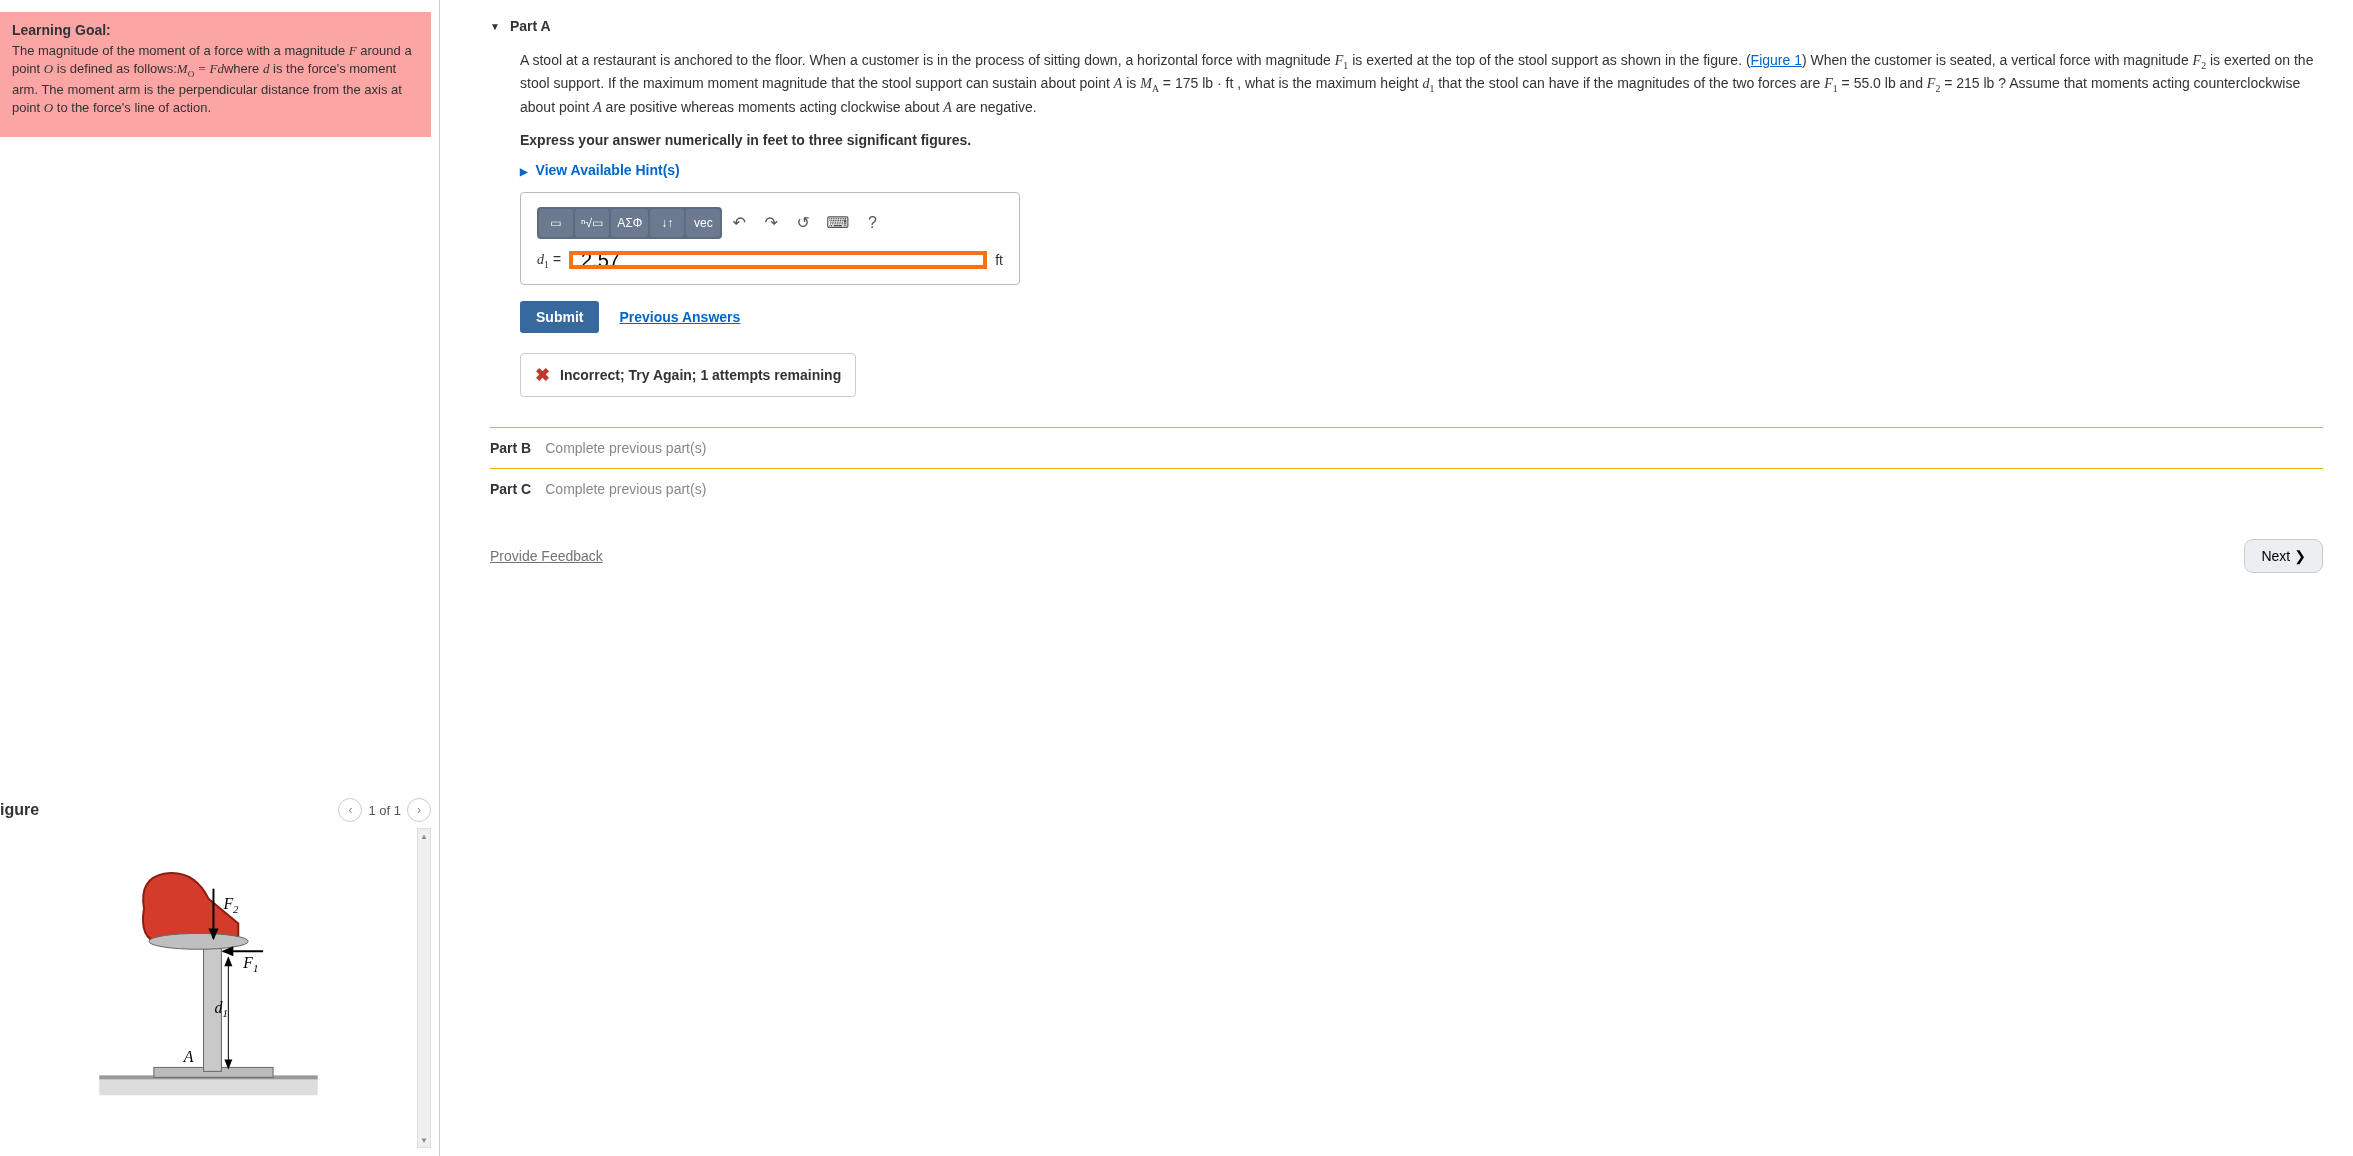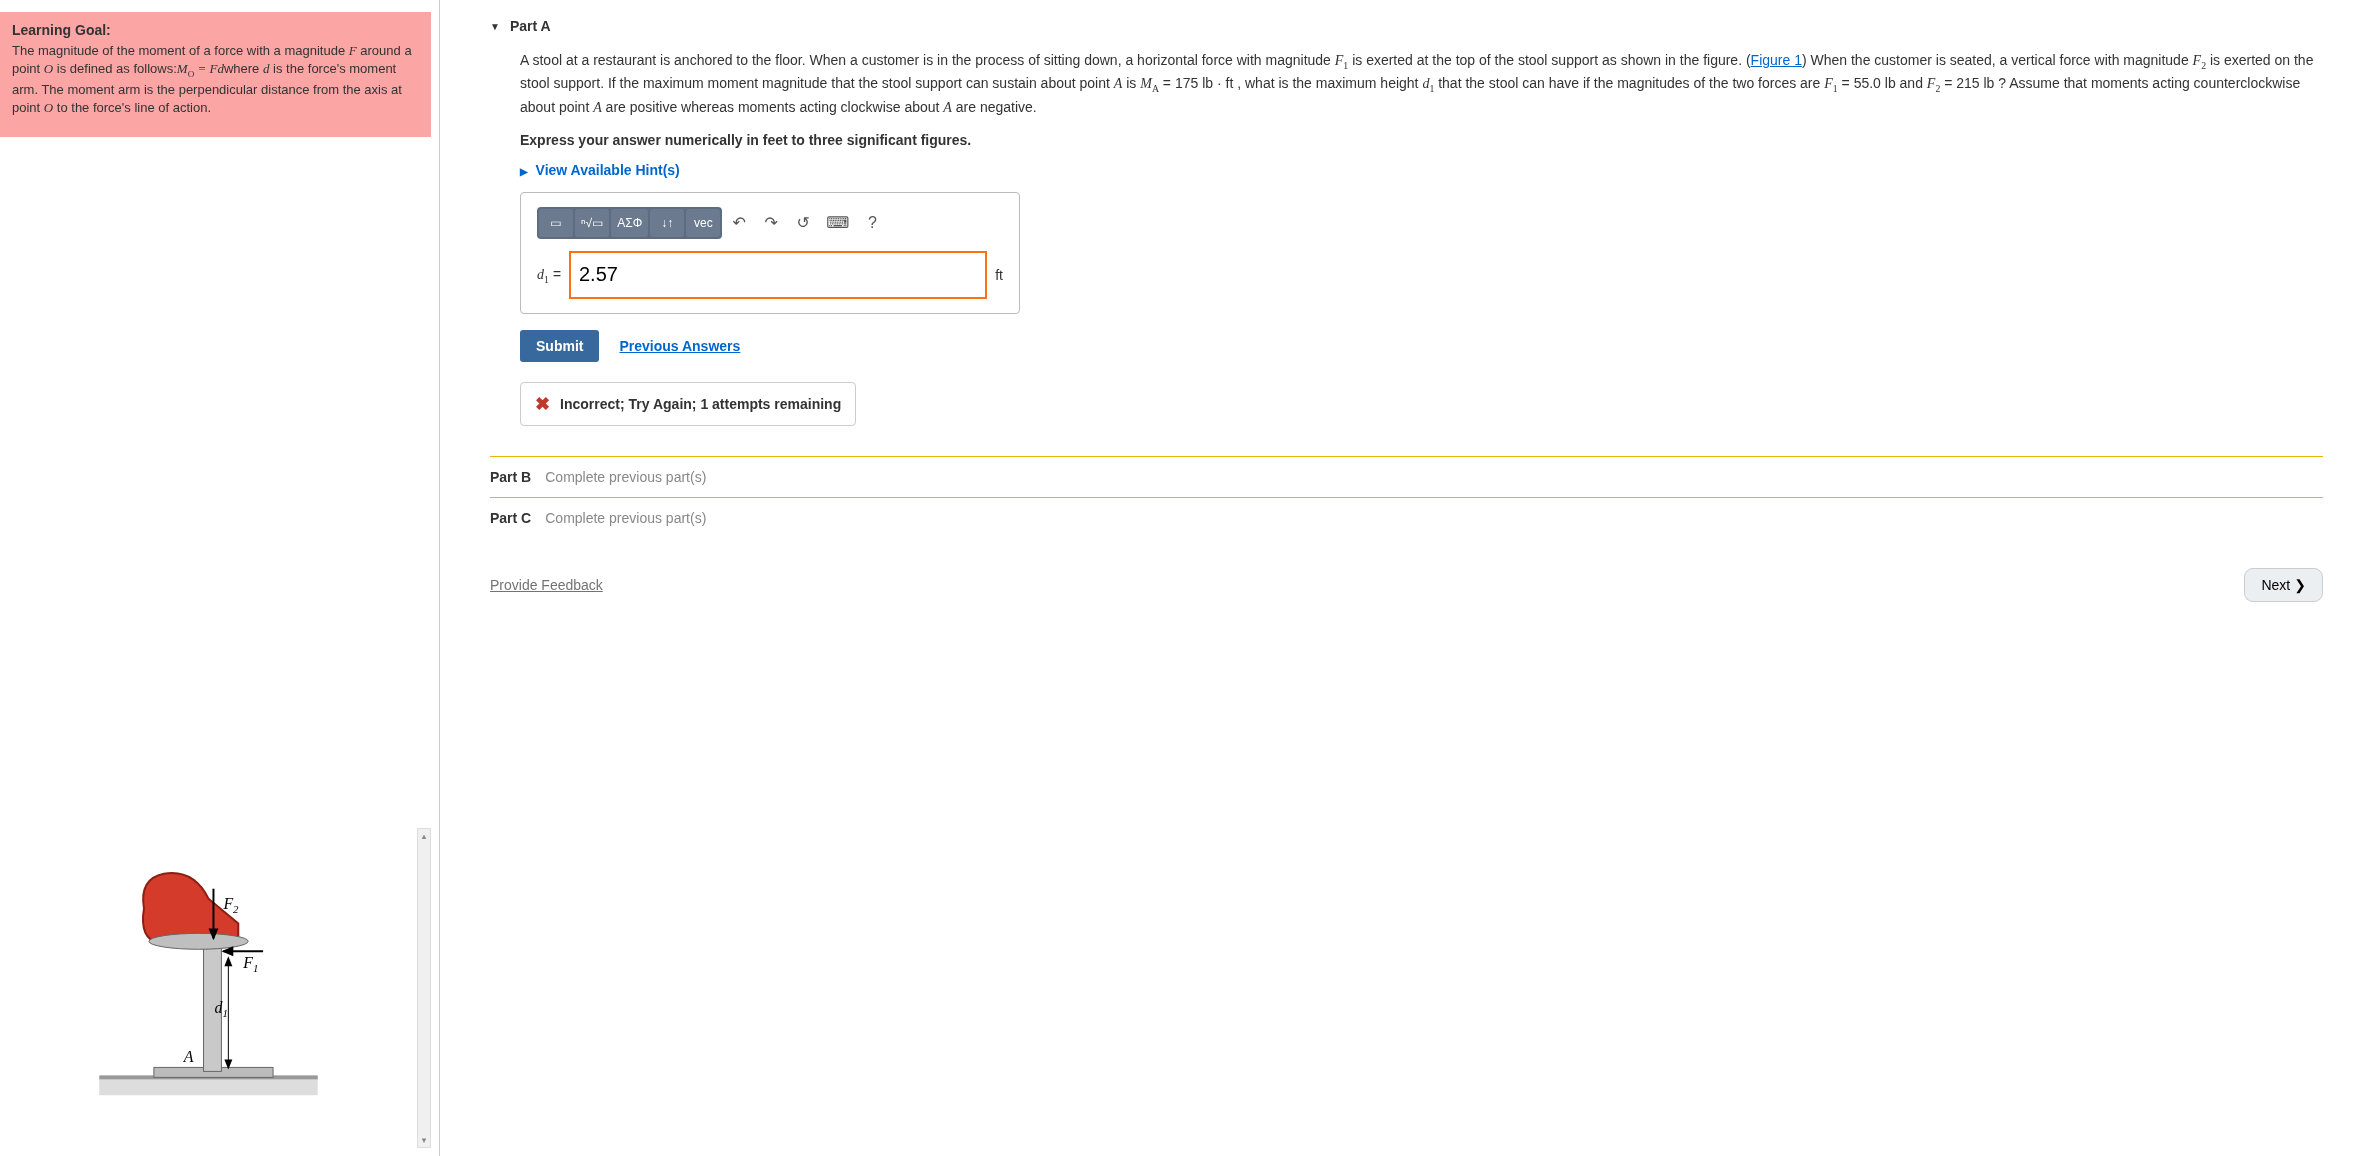--- a/index.html
+++ b/index.html
@@ -29,21 +29,21 @@
   .express { font-weight: bold; font-size: 14px; margin-bottom: 14px; }
   .hints-link { color: #0066cc; font-weight: bold; font-size: 14px; cursor: pointer; margin-bottom: 14px; display:inline-block;}
   .hints-link .tri { font-size: 10px; margin-right: 4px; }
   .answer-box { border: 1px solid #bbb; border-radius: 4px; padding: 14px 16px; width: 500px; margin-bottom: 16px; }
   .toolbar { display: flex; align-items: center; gap: 2px; margin-bottom: 12px; }
   .tool-btn { background: #6b7a8f; color: #fff; border: none; border-radius: 3px; height: 28px; min-width: 34px; padding: 0 6px; font-size: 12px; display: flex; align-items: center; justify-content: center; cursor: pointer; }
   .tool-btn.light { background: transparent; color: #555; font-size: 16px; min-width: 30px; }
   .tool-group { display:flex; gap:2px; background:#5d6c80; padding:2px; border-radius:4px;}
   .answer-row { display: flex; align-items: center; gap: 8px; }
   .answer-label { font-size: 14px; font-style: italic; }
-  .answer-input { flex: 1; border: 2px solid #f97316; height: 48px; padding: 4px 8px; font-size: 20px; }
+  .answer-input { flex: 1; border: 4px solid #f97316; height: 18px; padding: 4px 8px; font-size: 20px; }
   .answer-unit { font-size: 14px; }
   .submit-row { display: flex; align-items: center; gap: 20px; margin-bottom: 20px; }
   .submit-btn { background: #37699e; color: #fff; border: none; border-radius: 3px; padding: 8px 16px; font-size: 14px; font-weight: bold; cursor: pointer; }
   .prev-link { color: #0066cc; text-decoration: underline; font-size: 14px; font-weight: bold; cursor: pointer; }
   .feedback-box { border: 1px solid #ccc; border-radius: 4px; padding: 10px 14px; display: inline-flex; align-items: center; gap: 10px; margin-bottom: 30px; }
   .feedback-box .x { color: #c0392b; font-weight: bold; font-size: 18px; }
   .feedback-box .msg { font-weight: bold; font-size: 14px; }
   .locked-part { border-top: 1px solid #eab308; padding: 12px 0; display: flex; gap: 14px; align-items: center; }
   .locked-part .label { font-weight: bold; font-size: 14px; }
   .locked-part .msg { color: #888; font-size: 14px; }
@@ -60,20 +60,28 @@
 
   <div class="left-panel">
     <div class="learning-goal-box">
       <h4>Learning Goal:</h4>
       <p>
         <span>The magnitude of the moment of a force with a magnitude </span><span class="math">F</span><span> around a point </span><span class="math">O</span><span> is defined as follows:</span><span class="math">M</span><span class="math sub">O</span><span class="math"> = </span><span class="math">Fd</span><span>where </span><span class="math">d</span><span> is the force's moment arm. The moment arm is the perpendicular distance from the axis at point </span><span class="math">O</span><span> to the force's line of action.</span>
       </p>
     </div>
 
     <div class="figure-section">
+      <div class="figure-header">
+        <span class="figure-title">igure</span>
+        <div class="figure-nav">
+          <button class="nav-btn">‹</button>
+          <span>1 of 1</span>
+          <button class="nav-btn">›</button>
+        </div>
+      </div>
       <div class="figure-body">
         <div class="figure-canvas">
           <svg class="stool-svg" viewBox="0 0 420 320">
 
             <rect x="100" y="250" width="220" height="18" fill="#ddd" stroke="none"></rect>
             <rect x="100" y="248" width="220" height="4" fill="#999"></rect>
 
             <rect x="155" y="240" width="120" height="10" fill="#bbb" stroke="#666"></rect>
 
             <rect x="205" y="120" width="18" height="124" fill="#c9c9c9" stroke="#666"></rect>

